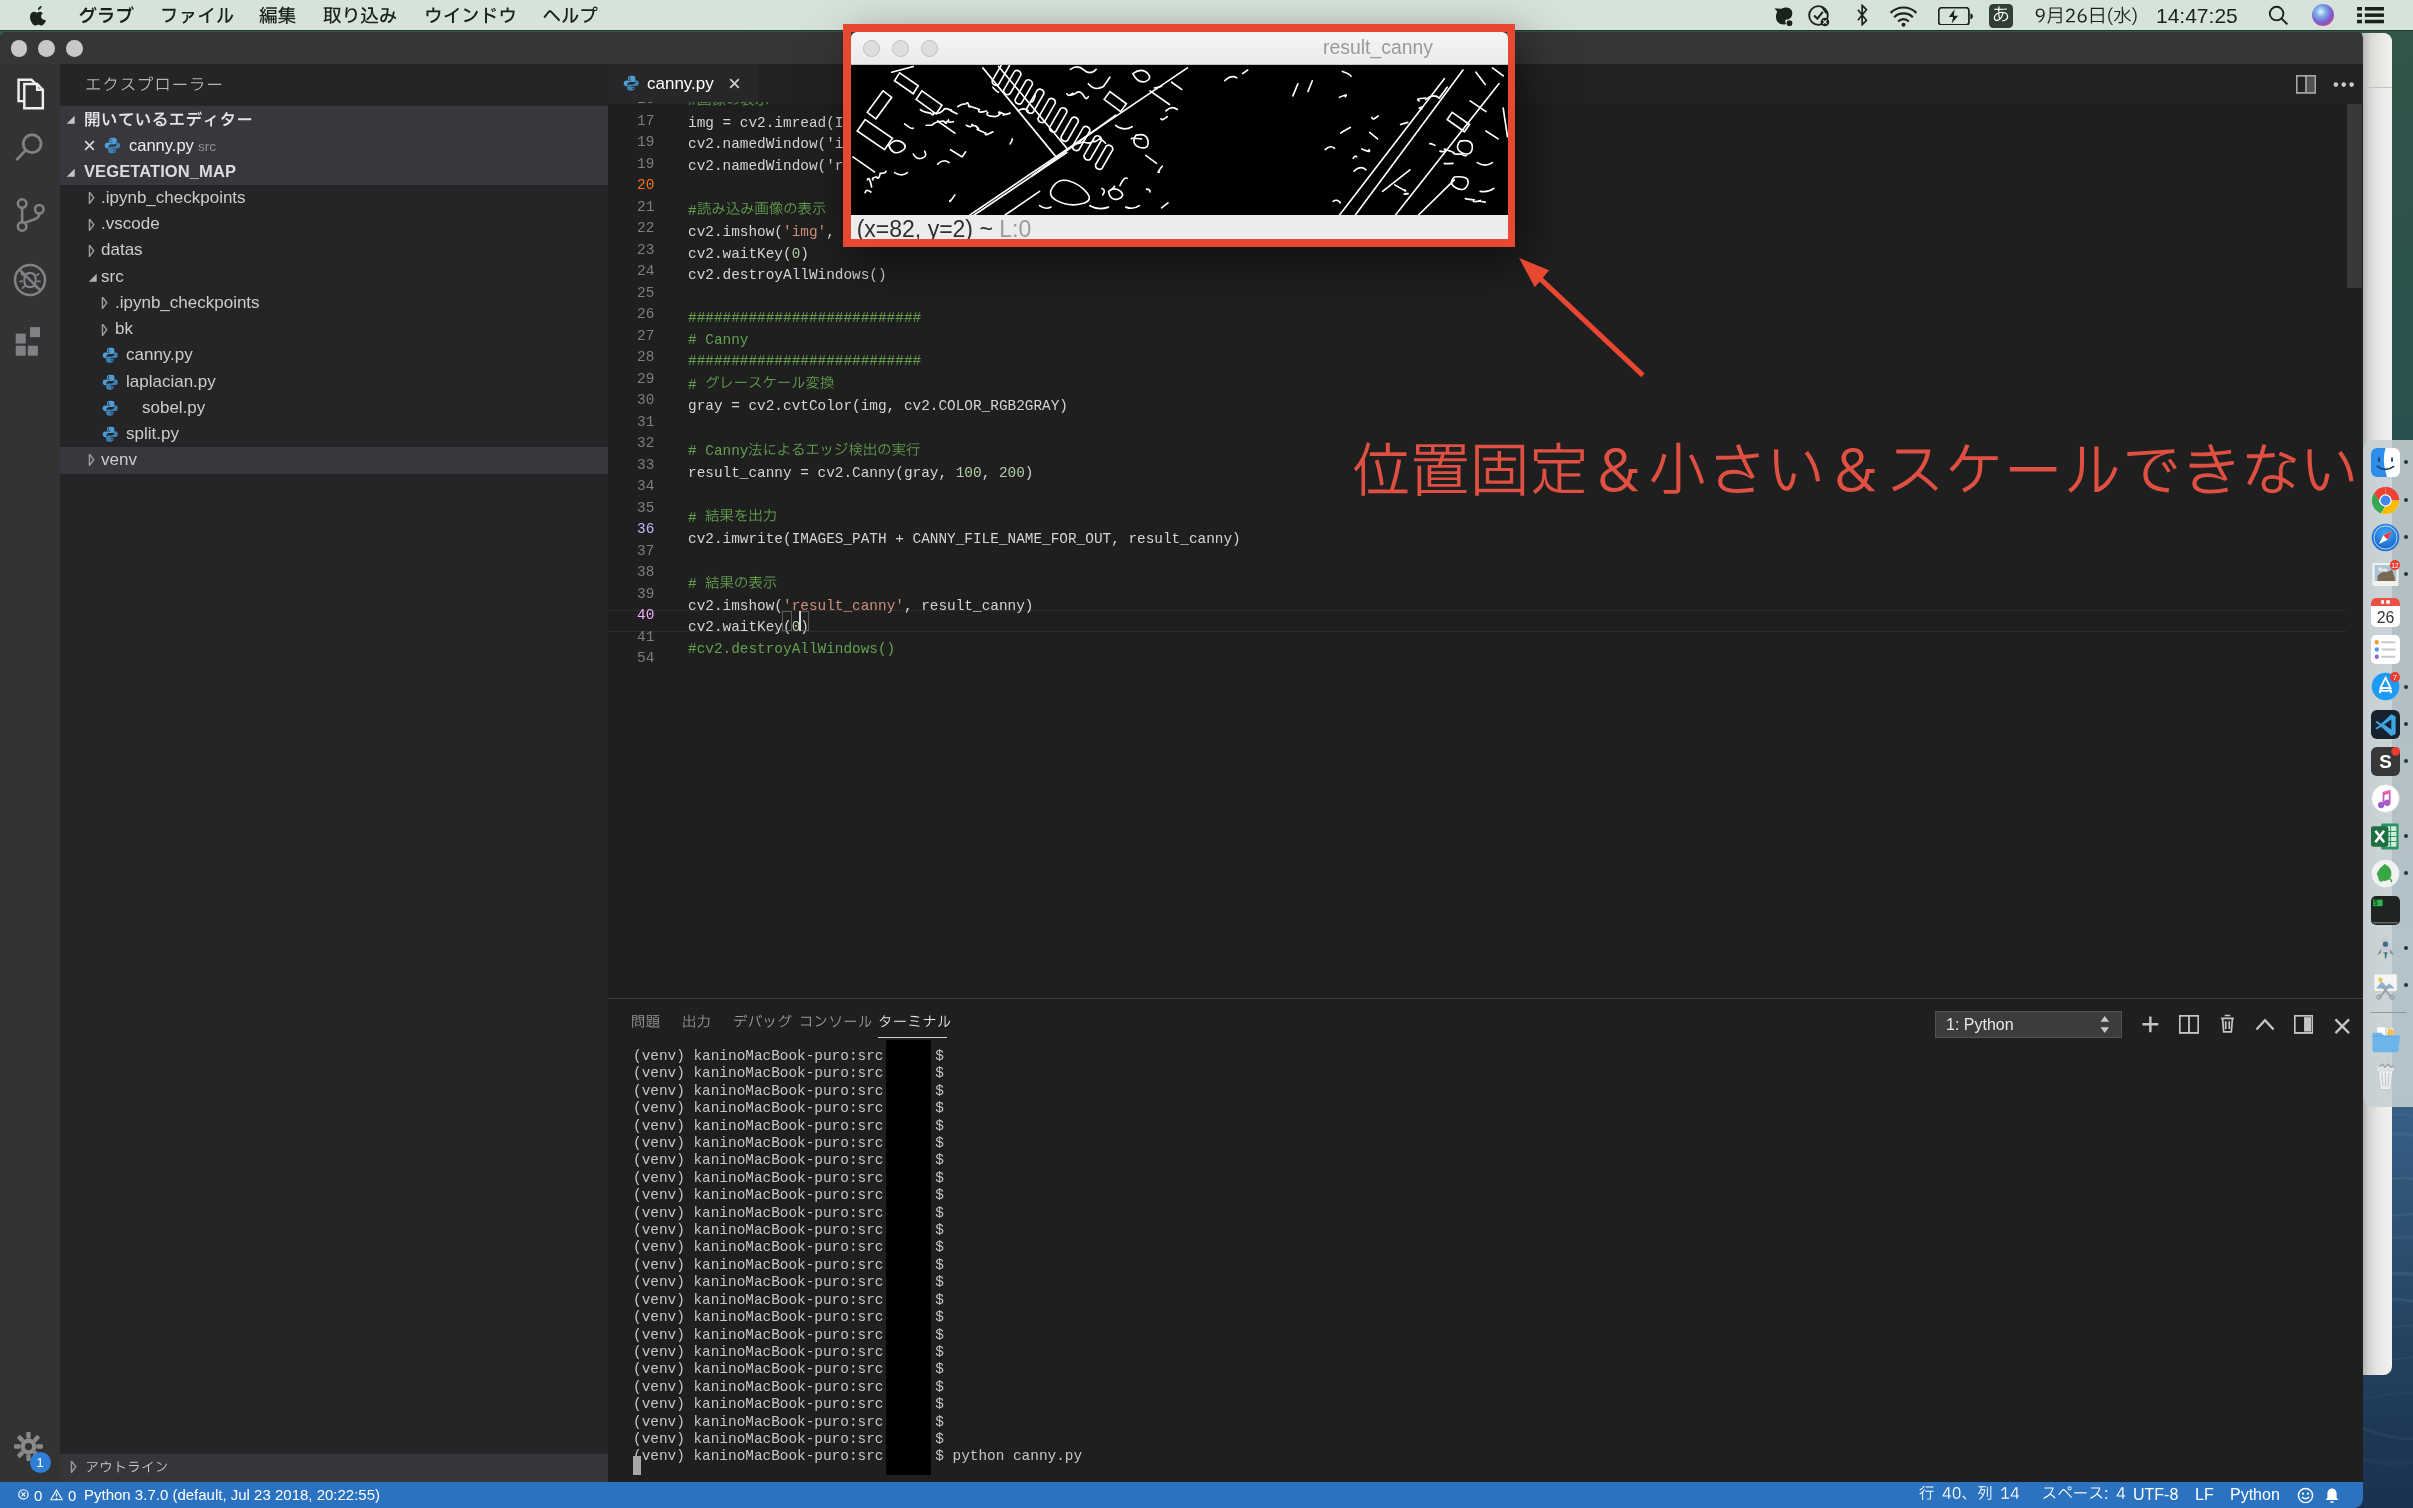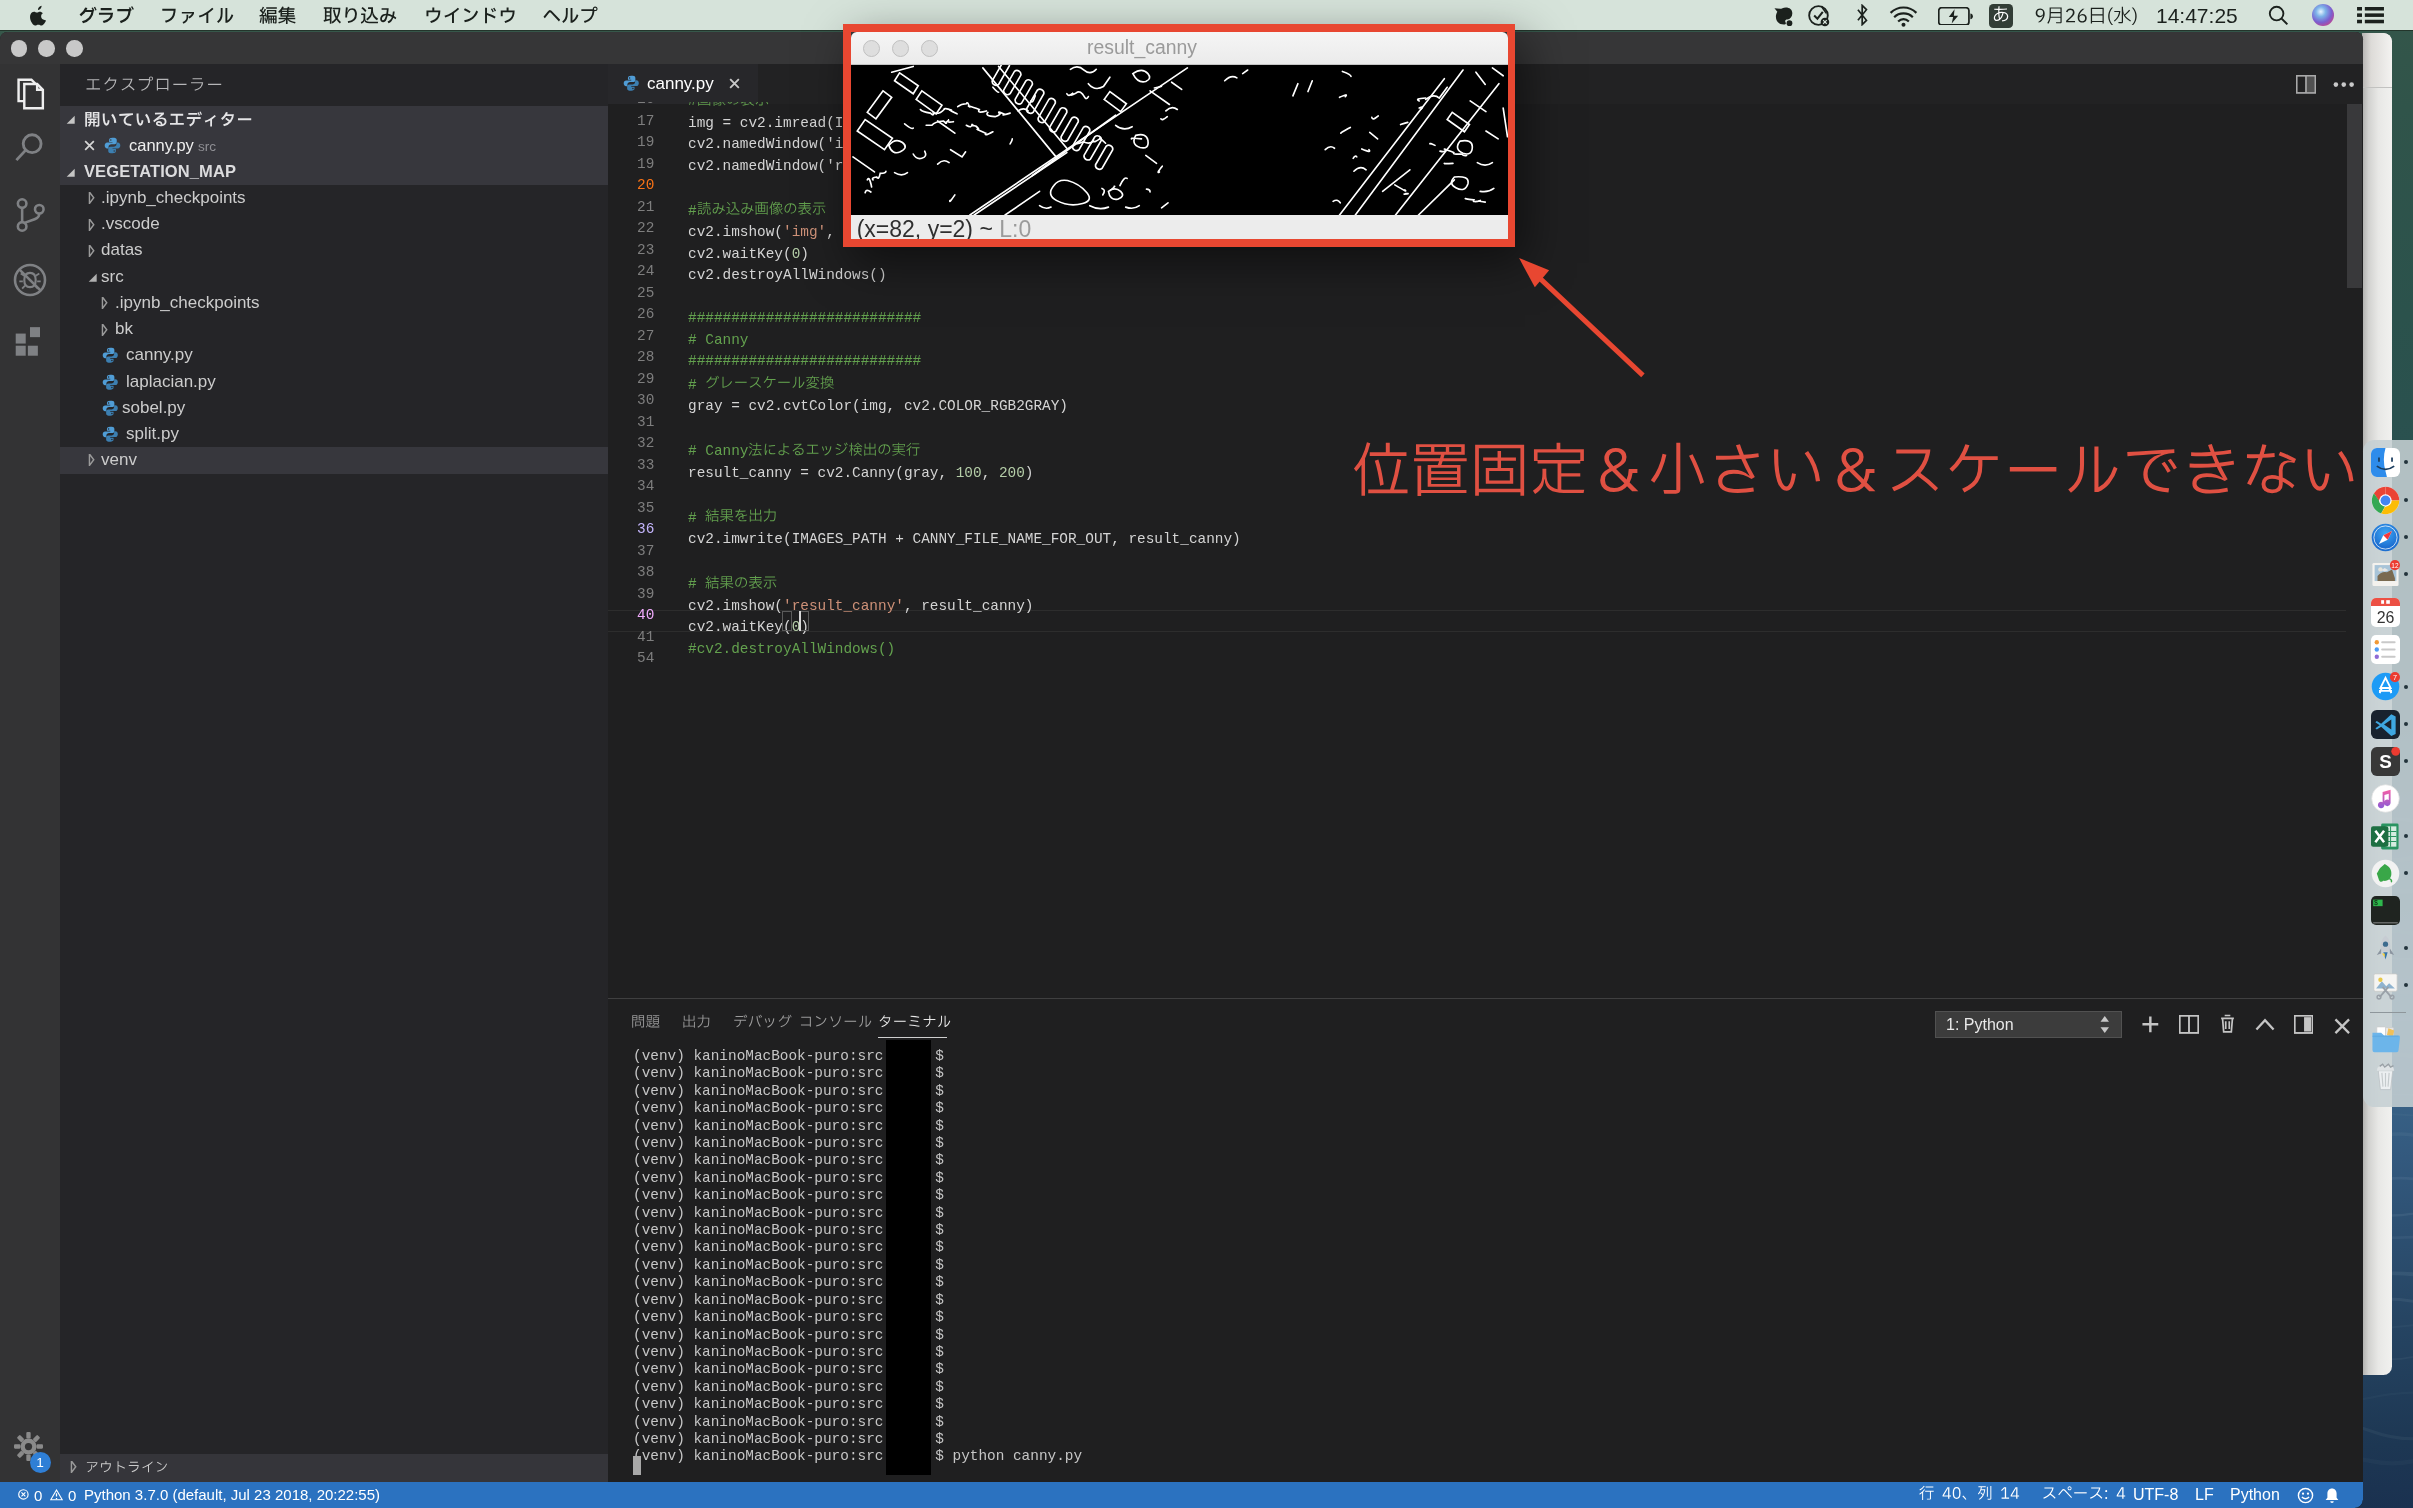--- a/index.html
+++ b/index.html
@@ -151,21 +151,21 @@
     <div class="ab" style="left:126px;top:313px;font-size:17px;color:#cccccc">canny.py</div>
     <svg class="ab" style="left:102px;top:342px" width="16.5" height="16.5" viewBox="0 0 24 24" xmlns="http://www.w3.org/2000/svg">
       <path fill="#509dd6" d="M11.8 1.2c-2.8 0-4.6 1.2-4.6 3.2v2.5h4.8v1H4.6C2.4 7.9 1 9.8 1 12.1c0 2.3 1.3 4.2 3.5 4.2h1.9v-2.6c0-2 1.8-3.6 3.9-3.6h4.7c1.7 0 3-1.3 3-3V4.4c0-1.9-1.6-3.2-3.5-3.2z M9.6 3.1a1.1 1.1 0 1 1 0 2.2 1.1 1.1 0 0 1 0-2.2z"></path>
       <path fill="#3c7fb1" d="M12.2 22.8c2.8 0 4.6-1.2 4.6-3.2v-2.5H12v-1h7.4c2.2 0 3.6-1.9 3.6-4.2 0-2.3-1.3-4.2-3.5-4.2h-1.9v2.6c0 2-1.8 3.6-3.9 3.6H9c-1.7 0-3 1.3-3 3v2.7c0 1.9 1.6 3.2 3.5 3.2z M14.4 20.9a1.1 1.1 0 1 1 0-2.2 1.1 1.1 0 0 1 0 2.2z"></path>
     </svg>
     <div class="ab" style="left:126px;top:340px;font-size:17px;color:#cccccc">laplacian.py</div>
     <svg class="ab" style="left:102px;top:368px" width="16.5" height="16.5" viewBox="0 0 24 24" xmlns="http://www.w3.org/2000/svg">
       <path fill="#509dd6" d="M11.8 1.2c-2.8 0-4.6 1.2-4.6 3.2v2.5h4.8v1H4.6C2.4 7.9 1 9.8 1 12.1c0 2.3 1.3 4.2 3.5 4.2h1.9v-2.6c0-2 1.8-3.6 3.9-3.6h4.7c1.7 0 3-1.3 3-3V4.4c0-1.9-1.6-3.2-3.5-3.2z M9.6 3.1a1.1 1.1 0 1 1 0 2.2 1.1 1.1 0 0 1 0-2.2z"></path>
       <path fill="#3c7fb1" d="M12.2 22.8c2.8 0 4.6-1.2 4.6-3.2v-2.5H12v-1h7.4c2.2 0 3.6-1.9 3.6-4.2 0-2.3-1.3-4.2-3.5-4.2h-1.9v2.6c0 2-1.8 3.6-3.9 3.6H9c-1.7 0-3 1.3-3 3v2.7c0 1.9 1.6 3.2 3.5 3.2z M14.4 20.9a1.1 1.1 0 1 1 0-2.2 1.1 1.1 0 0 1 0 2.2z"></path>
     </svg>
-    <div class="ab" style="left:122px;top:366px;font-size:17px;color:#cccccc">sobel.py</div>
+    <div class="ab" style="left:142px;top:366px;font-size:17px;color:#cccccc">sobel.py</div>
     <svg class="ab" style="left:102px;top:394px" width="16.5" height="16.5" viewBox="0 0 24 24" xmlns="http://www.w3.org/2000/svg">
       <path fill="#509dd6" d="M11.8 1.2c-2.8 0-4.6 1.2-4.6 3.2v2.5h4.8v1H4.6C2.4 7.9 1 9.8 1 12.1c0 2.3 1.3 4.2 3.5 4.2h1.9v-2.6c0-2 1.8-3.6 3.9-3.6h4.7c1.7 0 3-1.3 3-3V4.4c0-1.9-1.6-3.2-3.5-3.2z M9.6 3.1a1.1 1.1 0 1 1 0 2.2 1.1 1.1 0 0 1 0-2.2z"></path>
       <path fill="#3c7fb1" d="M12.2 22.8c2.8 0 4.6-1.2 4.6-3.2v-2.5H12v-1h7.4c2.2 0 3.6-1.9 3.6-4.2 0-2.3-1.3-4.2-3.5-4.2h-1.9v2.6c0 2-1.8 3.6-3.9 3.6H9c-1.7 0-3 1.3-3 3v2.7c0 1.9 1.6 3.2 3.5 3.2z M14.4 20.9a1.1 1.1 0 1 1 0-2.2 1.1 1.1 0 0 1 0 2.2z"></path>
     </svg>
     <div class="ab" style="left:126px;top:392px;font-size:17px;color:#cccccc">split.py</div>
     <svg class="ab" style="left:88px;top:422px" width="11.5" height="11.5" xmlns="http://www.w3.org/2000/svg" viewBox="0 0 16 16">
       <polygon points="2,0 8,8 2,16" fill="none" stroke="#9a9a9a" stroke-width="2"></polygon>
     </svg>
     <div class="ab" style="left:101px;top:418px;font-size:17px;color:#cccccc">venv</div>
     <svg class="ab" style="left:70px;top:1429px" width="11.5" height="11.5" xmlns="http://www.w3.org/2000/svg" viewBox="0 0 16 16">
@@ -693,21 +693,21 @@
       <path d="M9 8 c4-5 18-5 22 0 l1 4 H8z" fill="#dfe3e5"></path>
       <path d="M12 6 l4-3 3 4 5-4 3 4 4-2" stroke="#9aa1a6" stroke-width="2" fill="none"></path>
       <path d="M15 15 l1.5 19 M20 15 v19 M25 15 l-1.5 19" stroke="#c5cacc" stroke-width="1.6"></path>
     </svg></div>
 <div class="ab" style="left:843px;top:24.4px;width:672px;height:223px;border:8px solid #e84731;box-shadow:10px 16px 43px rgba(0,0,0,.5)"></div>
 <div class="ab" style="left:851px;top:32px;width:657px;height:207px;border-radius:5.7px 5.7px 0 0;overflow:hidden;background:#000">
     <div class="ab" style="left:0;top:0;width:657px;height:33px;background:linear-gradient(#f5f5f5,#ebebeb);border-bottom:0.7px solid #c4c4c4"></div>
     <div class="ab" style="left:12.2px;top:8px;width:17px;height:17px;border-radius:50%;background:#dedede;border:0.7px solid #c0c0c0"></div>
     <div class="ab" style="left:41px;top:8px;width:17px;height:17px;border-radius:50%;background:#dedede;border:0.7px solid #c0c0c0"></div>
     <div class="ab" style="left:70px;top:8px;width:17px;height:17px;border-radius:50%;background:#dedede;border:0.7px solid #c0c0c0"></div>
-    <div class="ab" style="left:0;top:4.3px;width:582px;text-align:center;font-size:19.4px;color:#9a9a9a">result_canny</div>
+    <div class="ab" style="left:0;top:4.3px;width:582px;text-align:right;font-size:19.4px;color:#9a9a9a">result_canny</div>
     <svg class="ab" style="left:0;top:33px" width="657" height="150" viewBox="0 0 914 209" xmlns="http://www.w3.org/2000/svg">
       <rect width="914" height="209" fill="#000"></rect>
       <g stroke="#fff" stroke-width="2.3" fill="none" stroke-linecap="round">
         <path d="M165 209 L468 4"></path>
         <path d="M171 209 L300 122"></path>
         <path d="M252 154 L368 70"></path>
         <path d="M214 209 L262 176"></path>
         <path d="M196 22 l15 -26 a5.5 5.5 0 0 1 9 5 l-15 26 a5.5 5.5 0 0 1 -9 -5z"></path>
         <path d="M212 35 l15 -26 a5.5 5.5 0 0 1 9 5 l-15 26 a5.5 5.5 0 0 1 -9 -5z"></path>
         <path d="M228 48 l15 -26 a5.5 5.5 0 0 1 9 5 l-15 26 a5.5 5.5 0 0 1 -9 -5z"></path>

